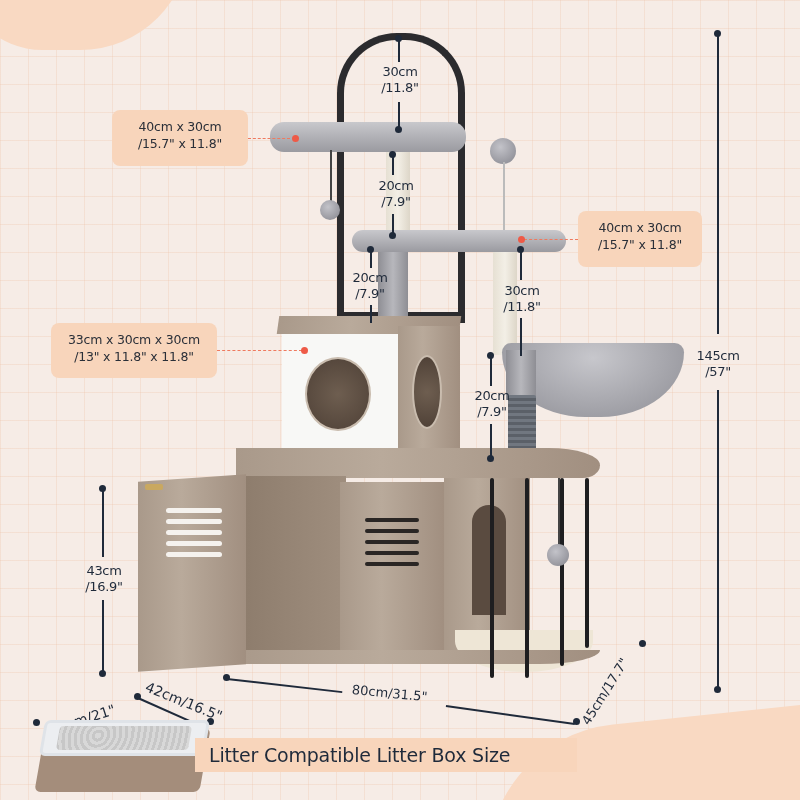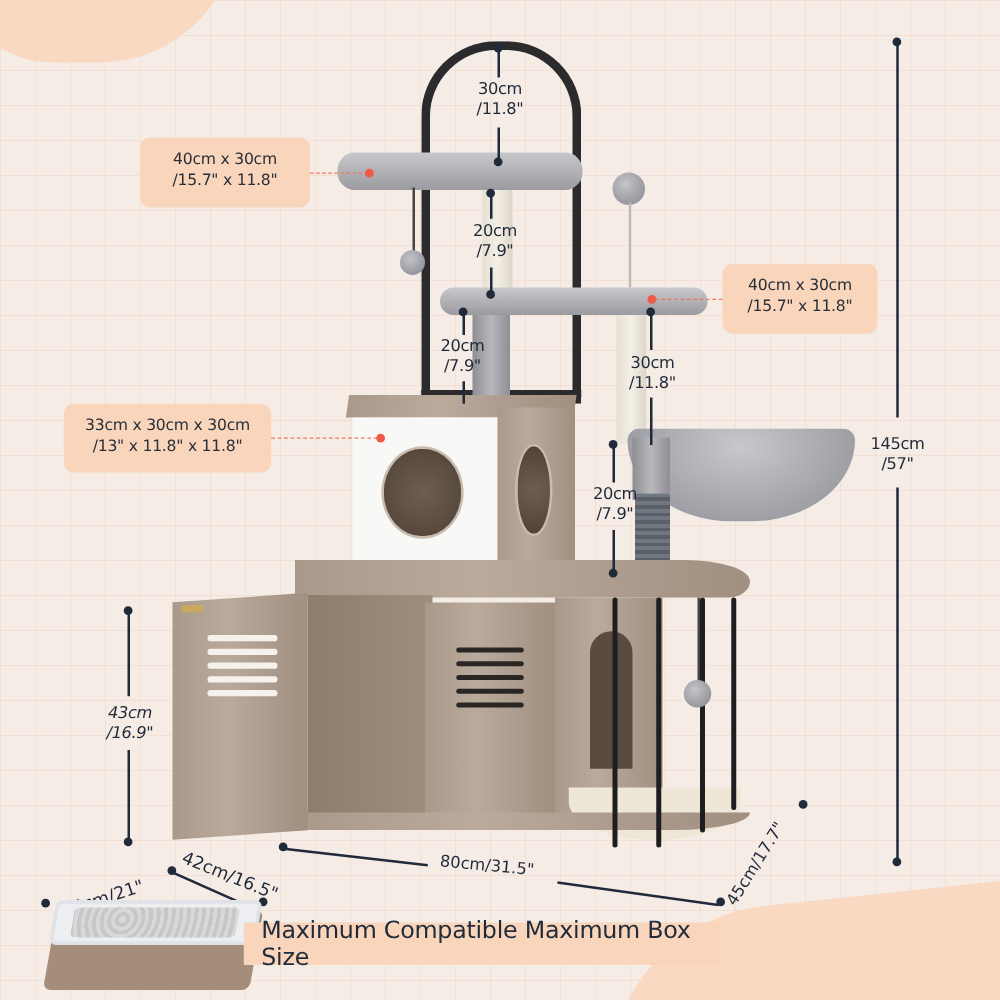--- a/index.html
+++ b/index.html
@@ -200,21 +200,21 @@
 <div class="dim-v" style="left:717px; top:34px; height:300px;"></div>
 <div class="dim-text" style="left:688px; top:348px; width:60px;">
   <div>145cm</div>
   <div>/57"</div>
 </div>
 <div class="dim-v" style="left:717px; top:390px; height:298px;"></div>
 <div class="dim-dot" style="left:714px; top:686px;"></div>
 
 <div class="dim-dot" style="left:99px; top:485px;"></div>
 <div class="dim-v" style="left:102px; top:489px; height:68px;"></div>
-<div class="dim-text" style="left:76px; top:563px; width:56px;font-style:italic;">
+<div class="dim-text" style="left:76px; top:563px; width:56px;">
   <div>43cm</div>
   <div>/16.9"</div>
 </div>
 <div class="dim-v" style="left:102px; top:600px; height:72px;"></div>
 <div class="dim-dot" style="left:99px; top:670px;"></div>
 
 <div class="dim-dot" style="left:223px; top:674px;"></div>
 <div class="dim-slant" style="left:227px; top:678px; width:116px; transform:rotate(6.5deg);"></div>
 <div class="rot-text" style="left:352px; top:682px; transform:rotate(5.5deg);">80cm/31.5"</div>
 <div class="dim-slant" style="left:446px; top:705px; width:130px; transform:rotate(8deg);"></div>
@@ -230,14 +230,14 @@
 <div class="dim-dot" style="left:207px; top:718px;"></div>
 <div class="rot-text" style="left:146px; top:678px; transform:rotate(22deg); font-size:14px;">42cm/16.5"</div>
 
 <div class="litter-box">
   <div class="litter-outer"></div>
   <div class="litter-rim"></div>
   <div class="litter-sand"></div>
 </div>
 
 <div class="caption-bar">
-  <span>Maximum Compatible Maximum Box Size</span>
+  <span>Litter Compatible Litter Box Size</span>
 </div>
 
 </body></html>

